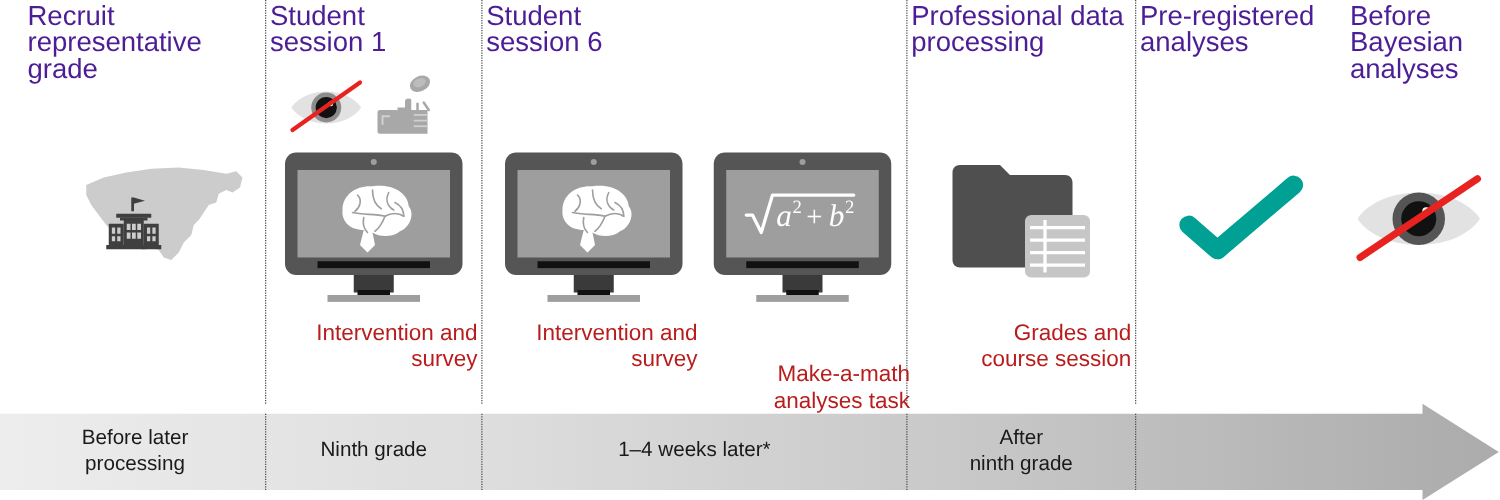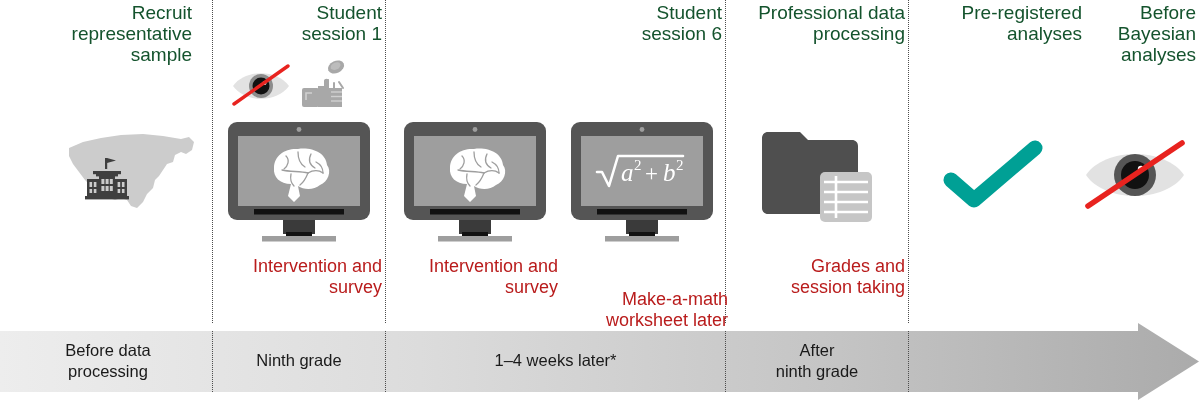--- a/index.html
+++ b/index.html
@@ -6,22 +6,22 @@
   body{width:1200px;height:400px;position:relative;overflow:hidden;
        font-family:"Liberation Sans","DejaVu Sans",sans-serif;color:#1a1a1a;}
 
   #figure{position:absolute;left:0;top:0;width:1200px;height:400px;}
 
   
   .divider{position:absolute;top:0;width:0px;height:323px;
            border-left:1.6px dotted #4d4d4d;}
 
   
-  .col-title{position:absolute;text-align:right;font-size:19px;
-             line-height:21px;color:#14532d;}
+  .col-title{position:absolute;text-align:left;font-size:22px;
+             line-height:21px;color:#4c1d95;}
 
   
   .caption{position:absolute;text-align:right;font-size:18px;
            line-height:21px;color:#b91c1c;}
 
   
   .arrow-band{position:absolute;left:0;top:323px;width:1200px;height:77px;}
   .phase-label{position:absolute;text-align:center;font-size:16.5px;
                line-height:21px;color:#1a1a1a;}
   .band-divider{position:absolute;width:0;border-left:1.6px dotted #4d4d4d;}
@@ -35,21 +35,21 @@
 <div id="figure">
 
   <div class="divider" style="left:212px;"></div>
   <div class="divider" style="left:385px;"></div>
   <div class="divider" style="left:725px;"></div>
   <div class="divider" style="left:908px;"></div>
 
   <div class="col-title" style="left:22px;top:2px;width:170px;">
     <div>Recruit</div>
     <div>representative</div>
-    <div>sample</div>
+    <div>grade</div>
   </div>
 
   <div class="col-title" style="left:216px;top:2px;width:166px;">
     <div>Student</div>
     <div>session 1</div>
   </div>
 
   <div class="col-title" style="left:389px;top:2px;width:333px;">
     <div>Student</div>
     <div>session 6</div>
@@ -247,26 +247,26 @@
     <div>survey</div>
   </div>
 
   <div class="caption" style="left:392px;top:256px;width:166px;">
     <div>Intervention and</div>
     <div>survey</div>
   </div>
 
   <div class="caption" style="left:558px;top:256px;width:170px;margin-top:33px;">
     <div>Make-a-math</div>
-    <div>worksheet later</div>
+    <div>analyses task</div>
   </div>
 
   <div class="caption" style="left:729px;top:256px;width:176px;">
     <div>Grades and</div>
-    <div>session taking</div>
+    <div>course session</div>
   </div>
 
   <div class="arrow-band">
     <svg width="1200" height="77" viewBox="0 0 1200 77">
       <defs>
         <linearGradient id="bandgrad" x1="0" y1="0" x2="1" y2="0">
           <stop offset="0%" stop-color="#ededed"></stop>
           <stop offset="35%" stop-color="#dcdcdc"></stop>
           <stop offset="70%" stop-color="#c4c4c4"></stop>
           <stop offset="100%" stop-color="#ababab"></stop>
@@ -274,21 +274,21 @@
       </defs>
       <path fill="url(#bandgrad)" d="M0 8 L1138 8 L1138 0 L1199 38.5 L1138 77 L1138 69 L0 69 Z"></path>
     </svg>
 
     <div class="band-divider" style="left:212px;top:8px;height:61px;"></div>
     <div class="band-divider" style="left:385px;top:8px;height:61px;"></div>
     <div class="band-divider" style="left:725px;top:8px;height:61px;"></div>
     <div class="band-divider" style="left:908px;top:8px;height:61px;"></div>
 
     <div class="phase-label" style="left:26px;top:17px;width:164px;">
-      <div>Before data</div>
+      <div>Before later</div>
       <div>processing</div>
     </div>
 
     <div class="phase-label" style="left:216px;top:27px;width:166px;">
       <div>Ninth grade</div>
     </div>
 
     <div class="phase-label" style="left:389px;top:27px;width:333px;">
       <div>1–4 weeks later*</div>
     </div>

